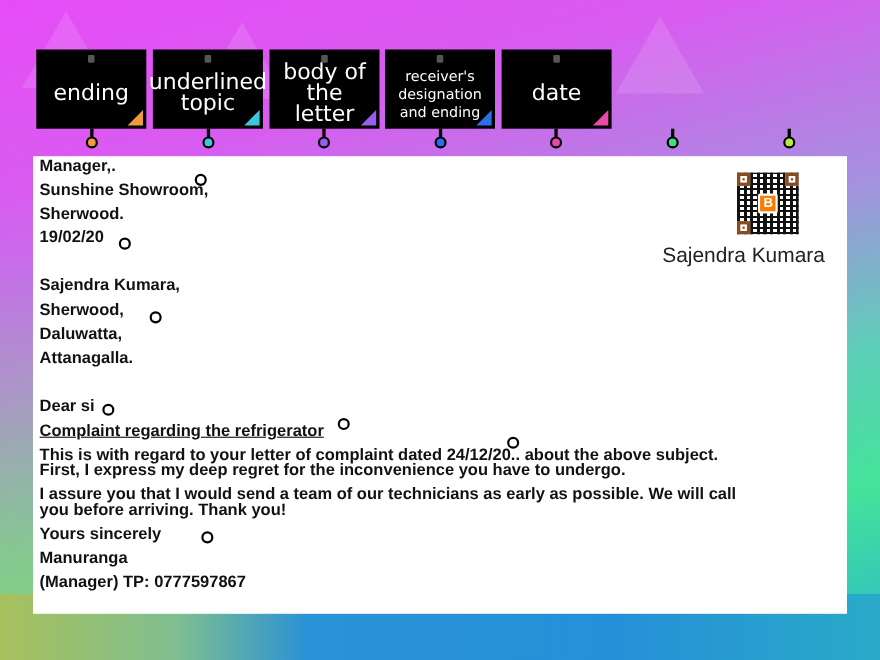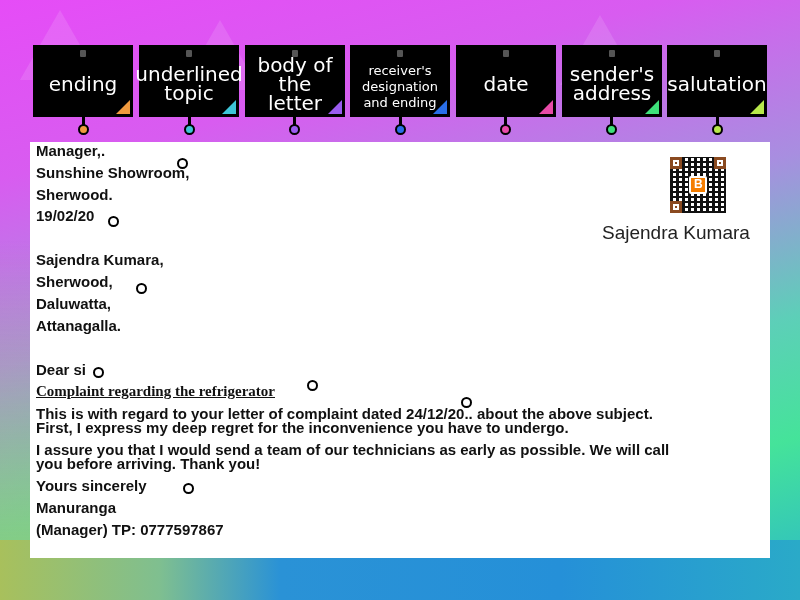--- a/index.html
+++ b/index.html
@@ -48,21 +48,21 @@
     border: 2px solid #000;
   }
   .paper {
     position: absolute; left: 30px; top: 142px; width: 740px; height: 416px;
     background: #fff;
   }
   .line {
     position: absolute; left: 6px; font-weight: bold; font-size: 15px; color: #111;
     white-space: nowrap; font-family: "Liberation Sans", sans-serif;
   }
-  .subject { text-decoration: underline; font-family: Liberation Serif, serif; }
+  .subject { text-decoration: underline; }
   .marker {
     position: absolute; width: 7px; height: 7px; border: 2px solid #000; border-radius: 50%;
     background: transparent; cursor: grab;
   }
   .qr {
     position: absolute; left: 640px; top: 15px; width: 56px; height: 56px;
     background:
       repeating-linear-gradient(90deg, #111 0 3px, transparent 3px 6px),
       repeating-linear-gradient(0deg, #111 0 2px, #fff 2px 5px);
   }
@@ -103,30 +103,20 @@
   </div>
   <div class="card small" style="left:350px">
     <span class="spk"></span>
     <span>receiver's designation and ending</span>
     <span class="corner" style="border-bottom-color:#2a6ee8"></span>
   </div>
   <div class="card" style="left:456px">
     <span class="spk"></span>
     <span>date</span>
     <span class="corner" style="border-bottom-color:#e84aa8"></span>
-  </div>
-  <div class="card" style="left:562px">
-    <span class="spk"></span>
-    <span>sender's address</span>
-    <span class="corner" style="border-bottom-color:#3ee07a"></span>
-  </div>
-  <div class="card" style="left:667px">
-    <span class="spk"></span>
-    <span>salutation</span>
-    <span class="corner" style="border-bottom-color:#b8e84a"></span>
   </div>
 
   <div class="stem" style="left:82px"></div>
   <div class="dot" style="left:78px;background:#f09a3e"></div>
   <div class="stem" style="left:188px"></div>
   <div class="dot" style="left:184px;background:#3ec5d8"></div>
   <div class="stem" style="left:293px"></div>
   <div class="dot" style="left:289px;background:#9b5cf0"></div>
   <div class="stem" style="left:399px"></div>
   <div class="dot" style="left:395px;background:#2a6ee8"></div>

